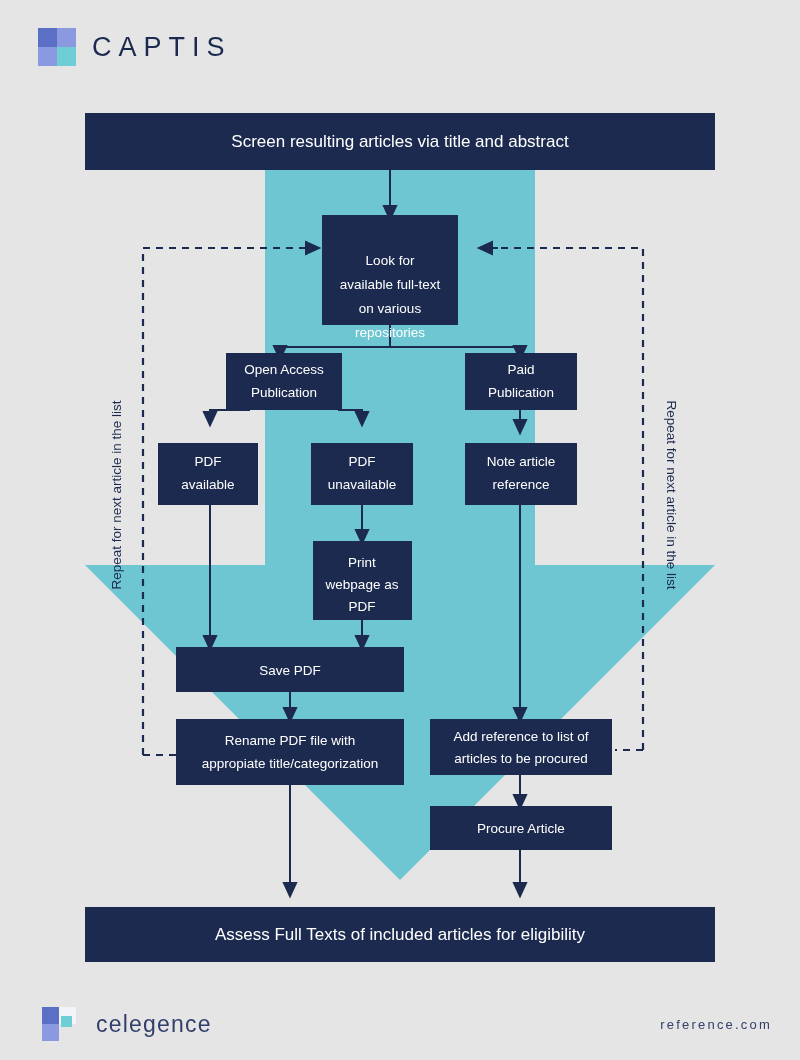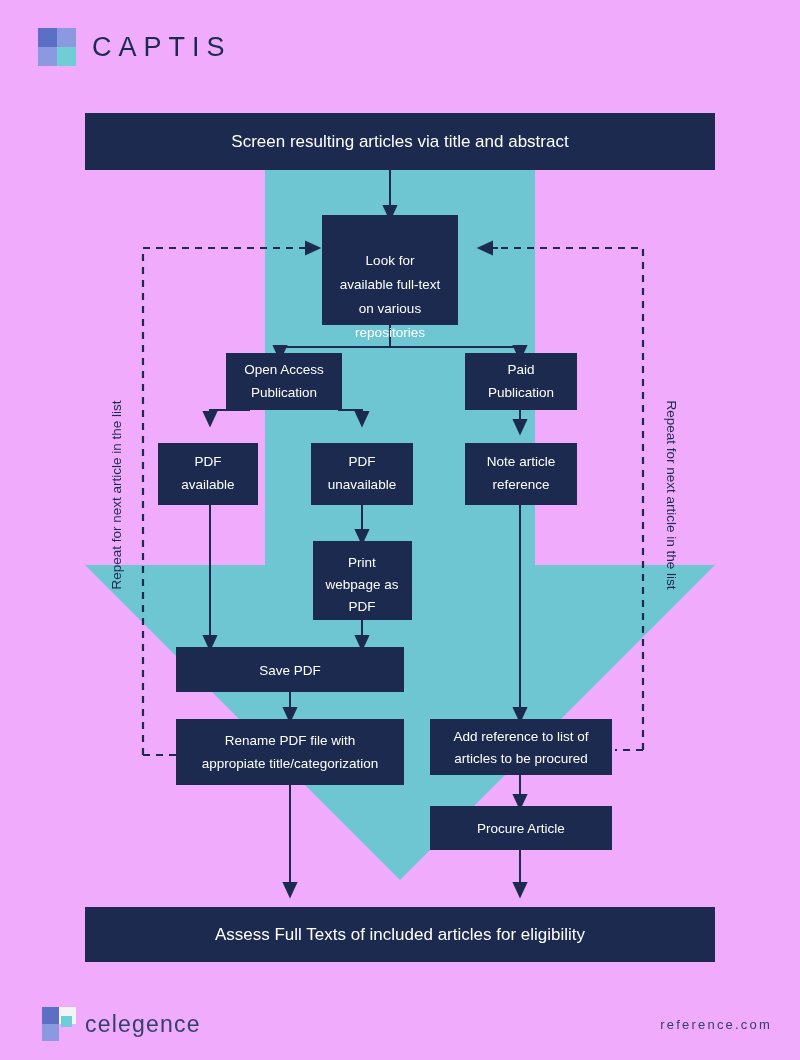--- a/index.html
+++ b/index.html
@@ -11,21 +11,21 @@
     width: 800px;
     height: 1060px;
     font-family: "Liberation Sans", sans-serif;
     position: relative;
     overflow: hidden;
   }
   .page {
     position: relative;
     width: 800px;
     height: 1060px;
-    background: #f0abfc;
+    background: #e5e5e5;
   }
 
   
   .header {
     position: absolute;
     left: 0;
     top: 0;
     width: 800px;
     height: 95px;
   }
@@ -113,21 +113,21 @@
   .cel-mark {
     position: relative;
     width: 34px;
     height: 34px;
   }
   .cel-a { position:absolute; left:0;  top:0;   width:17px; height:17px; background:#5b6fc4; }
   .cel-b { position:absolute; left:0;  top:17px;width:17px; height:17px; background:#8b9ae0; }
   .cel-c { position:absolute; left:17px;top:0;  width:17px; height:17px; background:#f2f4fa; }
   .cel-d { position:absolute; left:19px;top:9px;width:11px; height:11px; background:#6fcdd6; }
   .cel-word {
-    margin-left: 9px;
+    margin-left: 20px;
     font-size: 23px;
     letter-spacing: 1.2px;
     color: #33406b;
     font-family: "Liberation Sans", sans-serif;
   }
   .footer-url {
     position: absolute;
     right: 28px;
     top: 22px;
     font-size: 13px;

